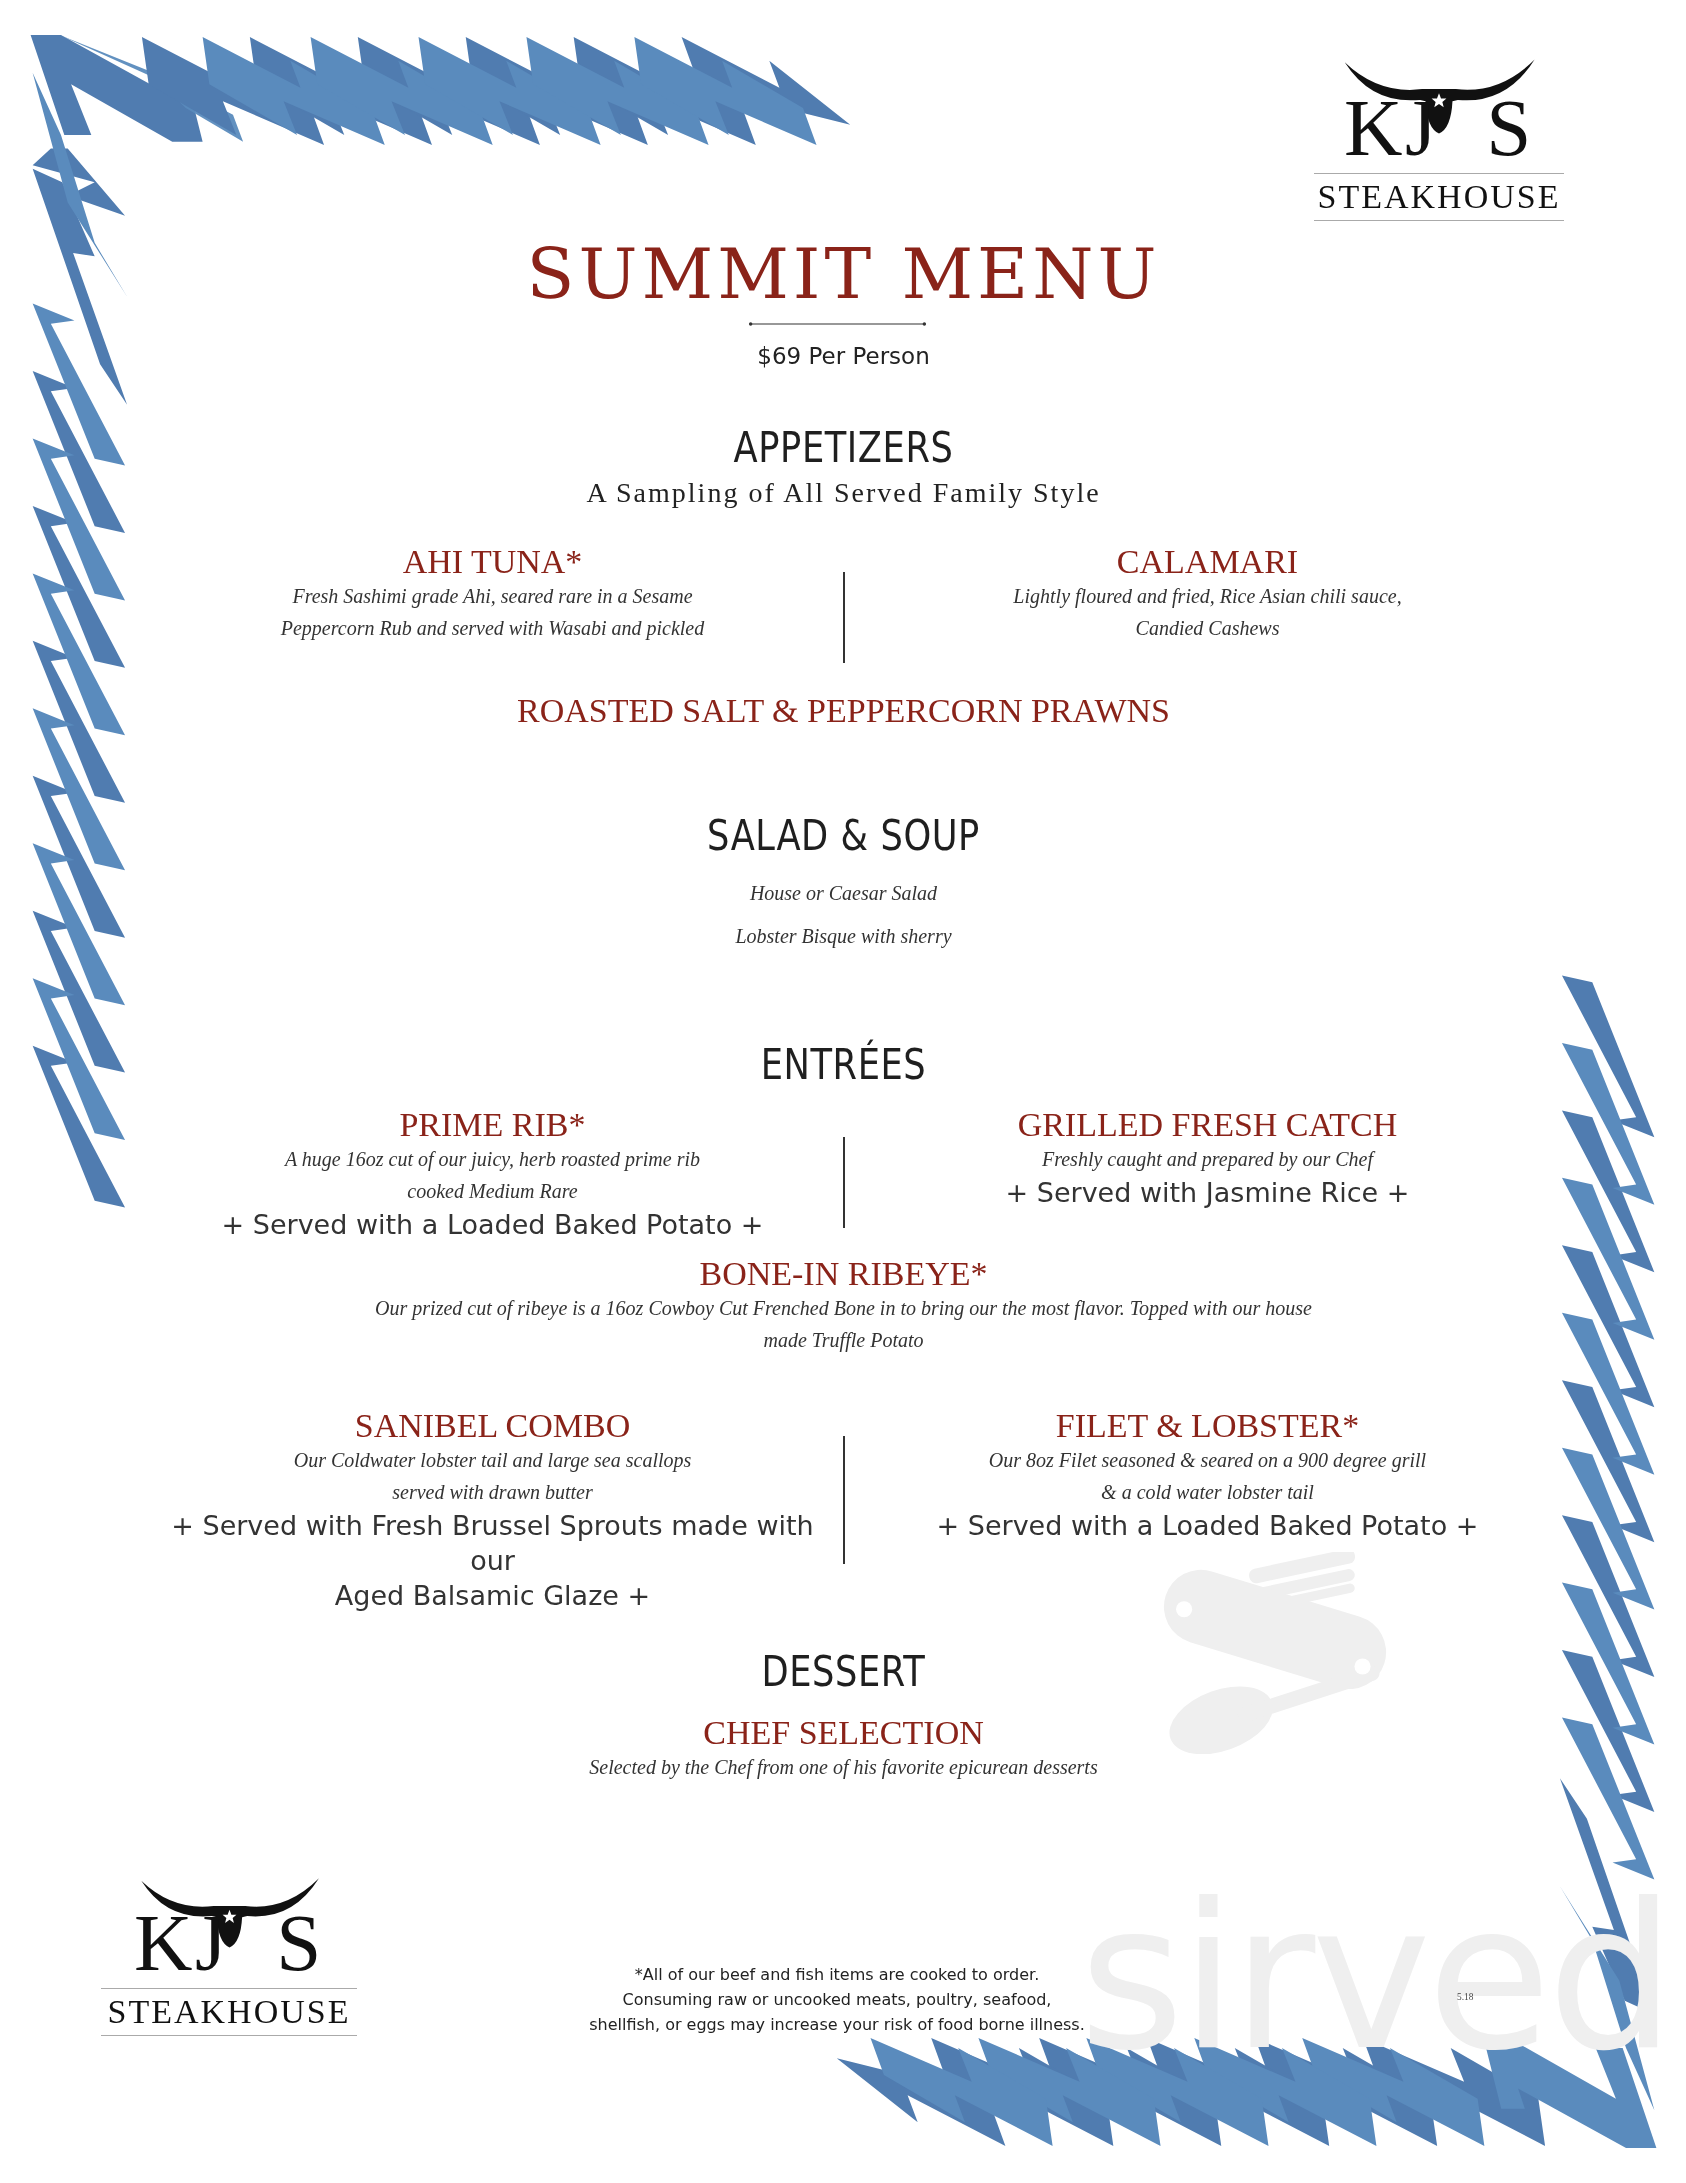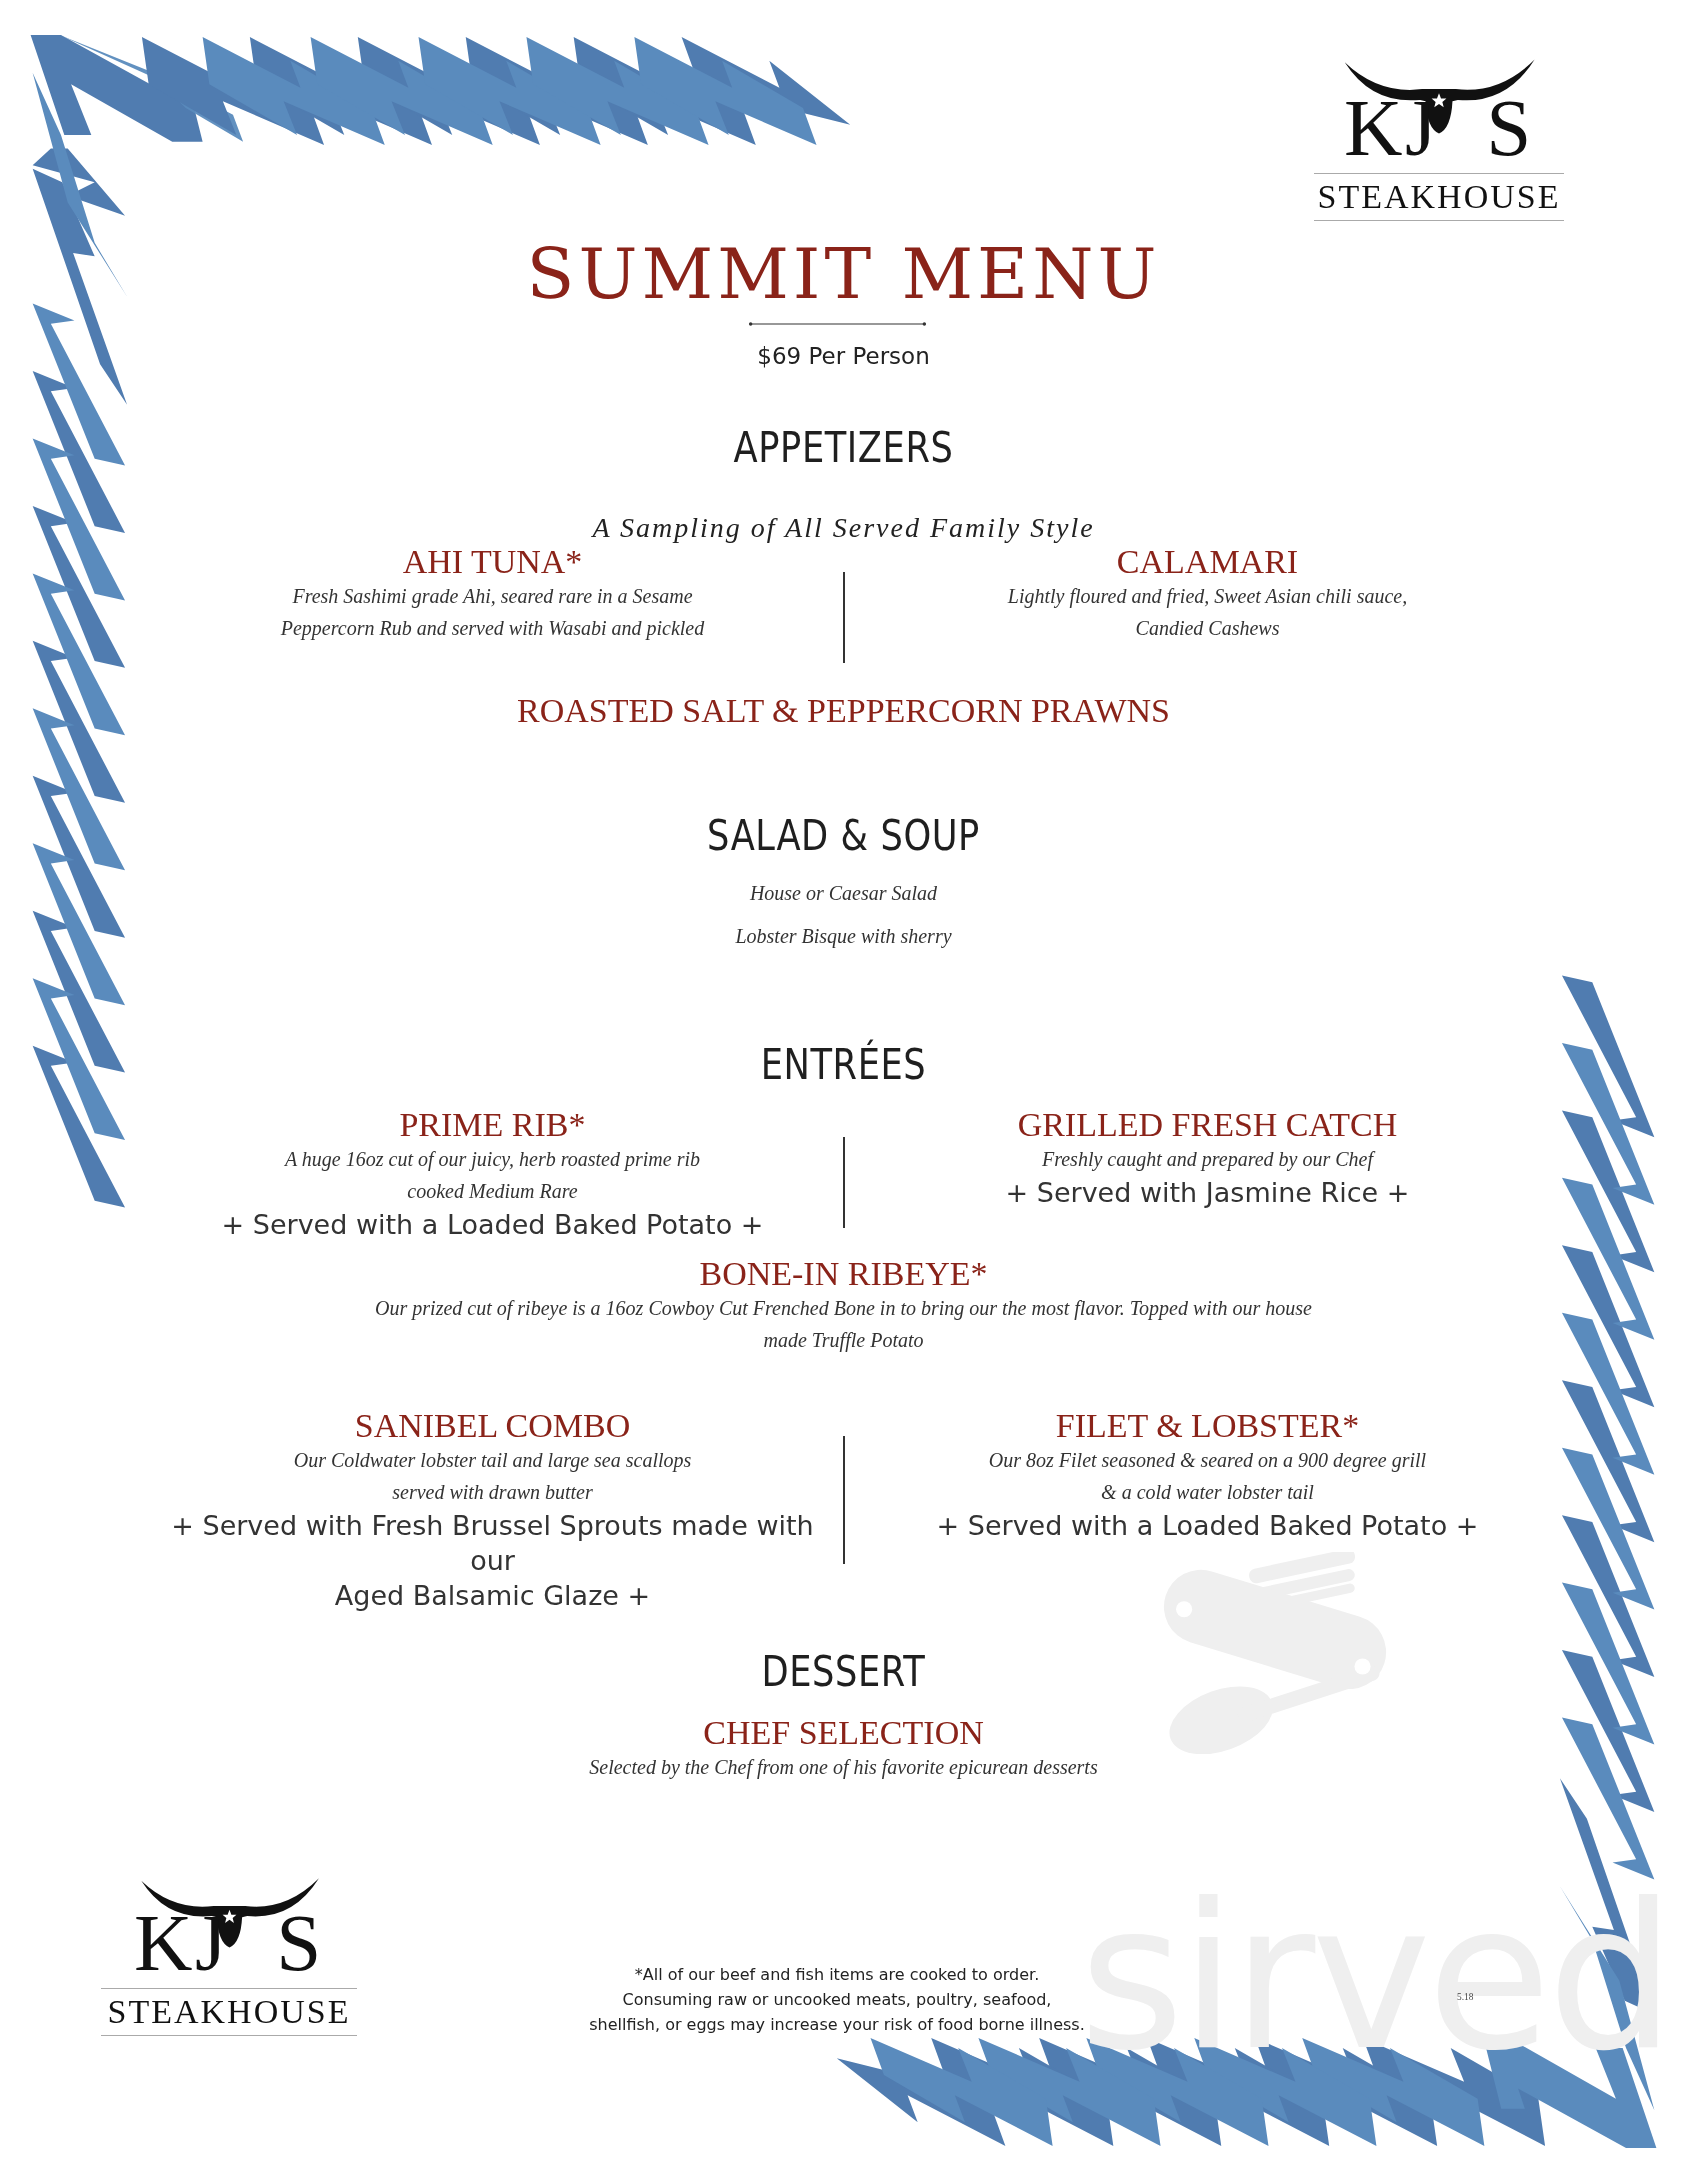--- a/index.html
+++ b/index.html
@@ -202,31 +202,31 @@
 
 <div class="center title">SUMMIT MENU</div>
 <svg class="title-rule" width="421" height="9.4" viewBox="0 0 624 14" style="top:322px;">
   <line x1="8" y1="7" x2="616" y2="7" stroke="#333" stroke-width="4"></line>
   <circle cx="8" cy="7" r="6" fill="#333"></circle>
   <circle cx="616" cy="7" r="6" fill="#333"></circle>
 </svg>
 <div class="center price">$69 Per Person</div>
 
 <div class="center section-head" style="top:422px;">APPETIZERS</div>
-<div class="center sub-note" style="top:512px;font-style:italic;">A Sampling of All Served Family Style</div>
+<div class="center sub-note" style="top:477px;">A Sampling of All Served Family Style</div>
 
 <div class="col col-left" style="top:543px;">
   <div class="item-name">AHI TUNA*</div>
   <div class="item-desc">Fresh Sashimi grade Ahi, seared rare in a Sesame</div>
   <div class="item-desc">Peppercorn Rub and served with Wasabi and pickled</div>
 </div>
 <div class="divider" style="top:572px; height:91px;"></div>
 <div class="col col-right" style="top:543px;">
   <div class="item-name">CALAMARI</div>
-  <div class="item-desc">Lightly floured and fried, Sweet Asian chili sauce,</div>
+  <div class="item-desc">Lightly floured and fried, Rice Asian chili sauce,</div>
   <div class="item-desc">Candied Cashews</div>
 </div>
 <div class="center" style="top:692px;">
   <div class="item-name">ROASTED SALT &amp; PEPPERCORN PRAWNS</div>
 </div>
 
 <div class="center section-head" style="top:810px;">SALAD &amp; SOUP</div>
 <div class="center item-desc" style="top:877px;">House or Caesar Salad</div>
 <div class="center item-desc" style="top:920px;">Lobster Bisque with sherry</div>
 

